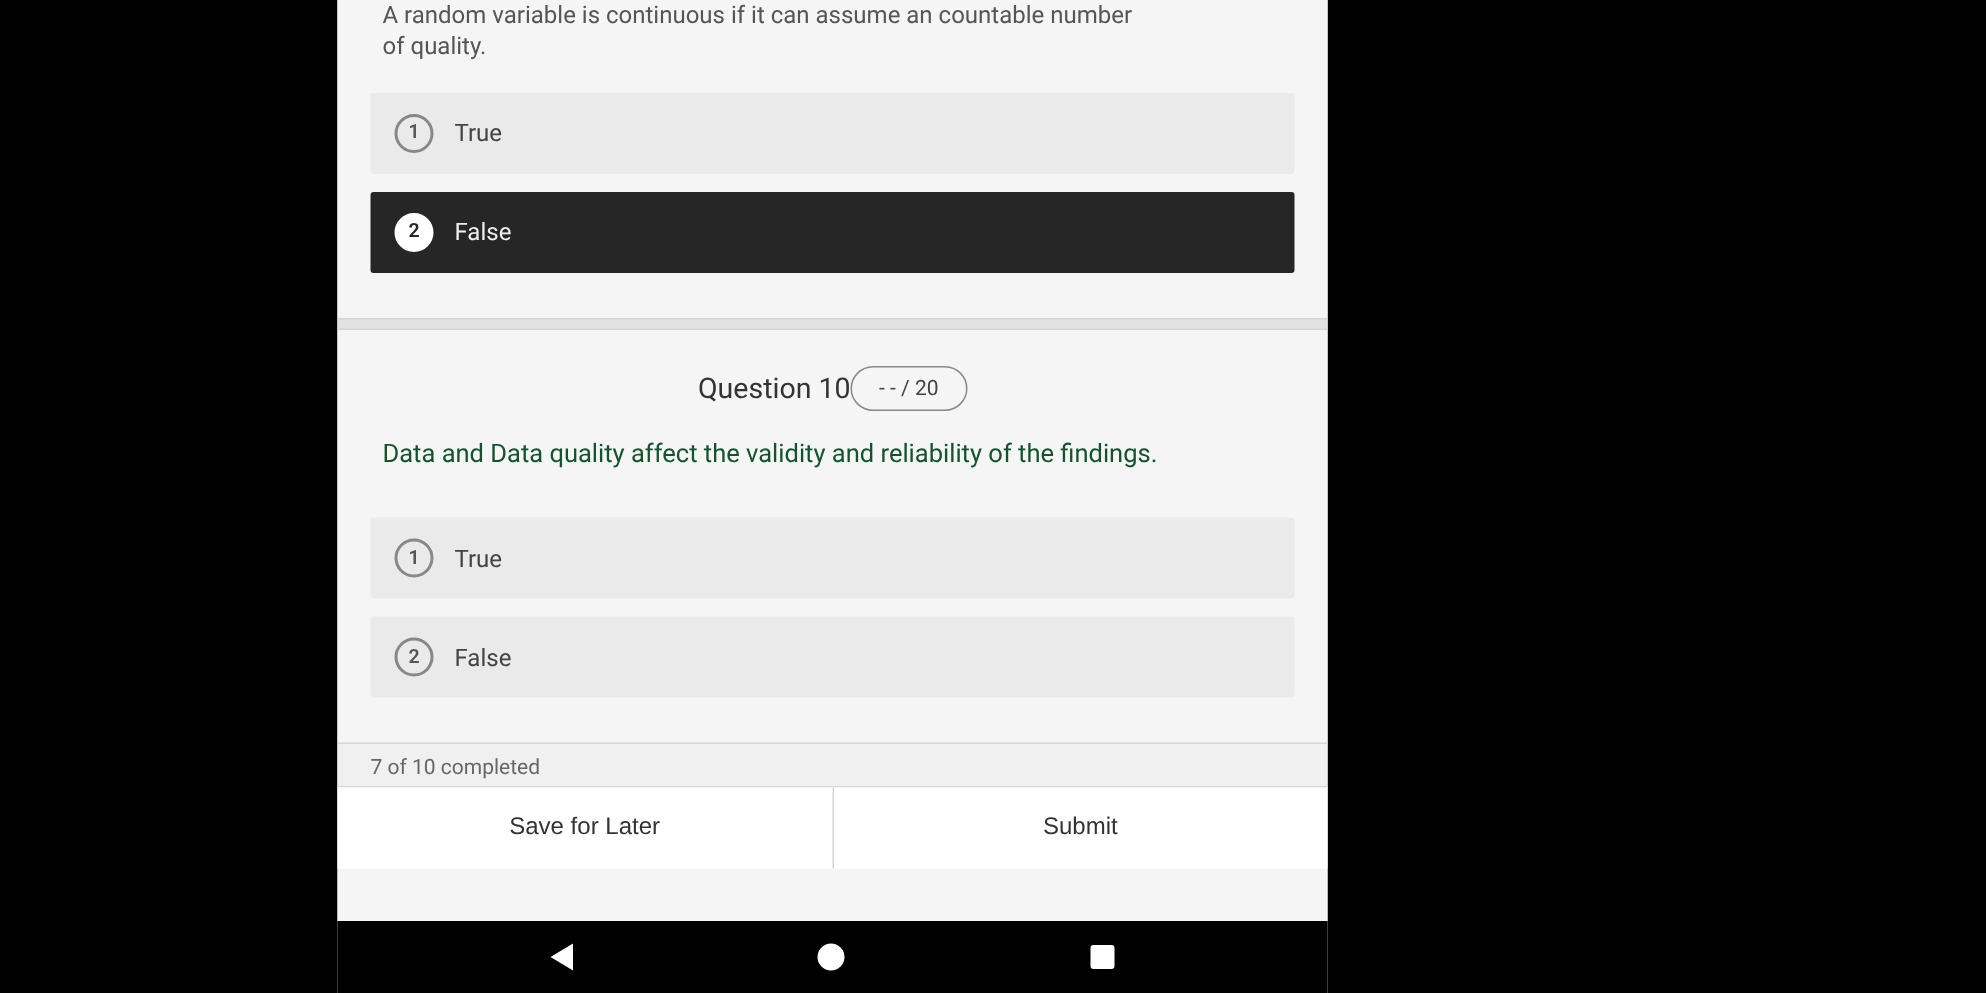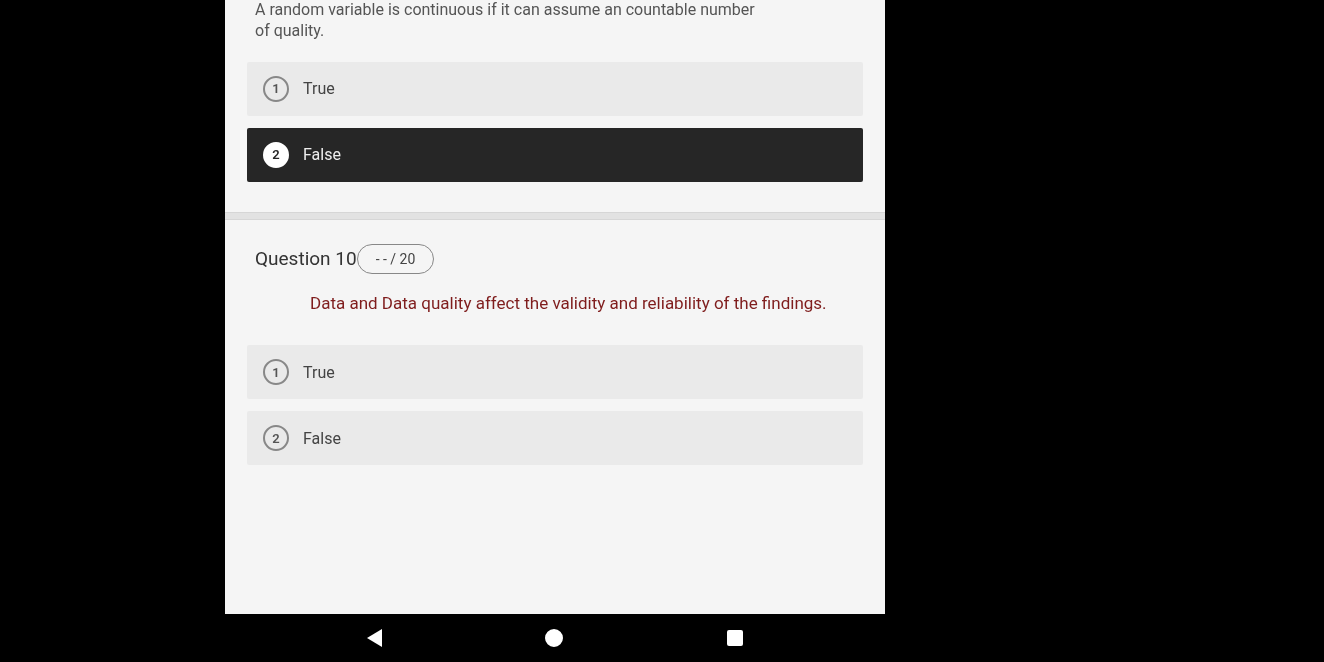--- a/index.html
+++ b/index.html
@@ -84,44 +84,43 @@
       line-height: 1;
     }
     .divider {
       height: 8px;
       background: #e2e2e2;
       border-top: 1px solid #d6d6d6;
       border-bottom: 1px solid #d6d6d6;
     }
     .question-header {
       display: flex;
-      justify-content: flex-start;
+      justify-content: center;
       align-items: center;
       padding: 24px 30px 10px 30px;
       background: #f5f5f5;
     }
     .question-title {
       font-size: 19px;
       color: #333;
       font-weight: 400;
     }
     .points-badge {
       border: 1.5px solid #888;
       border-radius: 20px;
       padding: 6px 18px;
       font-size: 14px;
       color: #444;
     }
     .question-text {
-      padding: 8px 30px 22px 46px;
+      padding: 8px 30px 22px 30px;
       font-size: 17px;
-      color: #7f1d1d;
+      color: #14532d;
       line-height: 1.4;
       background: #f5f5f5;
-      margin-left: 39px;
     }
     .completion-bar {
       padding: 8px 22px 4px 22px;
       font-size: 14px;
       color: #666;
       background: #f0f0f0;
       border-top: 1px solid #d6d6d6;
     }
     .action-buttons {
       display: flex;
@@ -220,21 +219,26 @@
         <span>True</span>
       </div>
       <div class="option-row">
         <span class="option-badge">
             <span class="badge-inner">2</span>
           </span>
         <span>False</span>
       </div>
     </div>
 
-
+    <div class="completion-bar">7 of 10 completed</div>
+
+    <div class="action-buttons">
+      <button class="action-btn">Save for Later</button>
+      <button class="action-btn">Submit</button>
+    </div>
 
   </div>
 
   <div class="nav-bar">
     <div class="nav-icon">
       <div class="nav-triangle"></div>
     </div>
     <div class="nav-icon">
       <div class="nav-circle"></div>
     </div>

